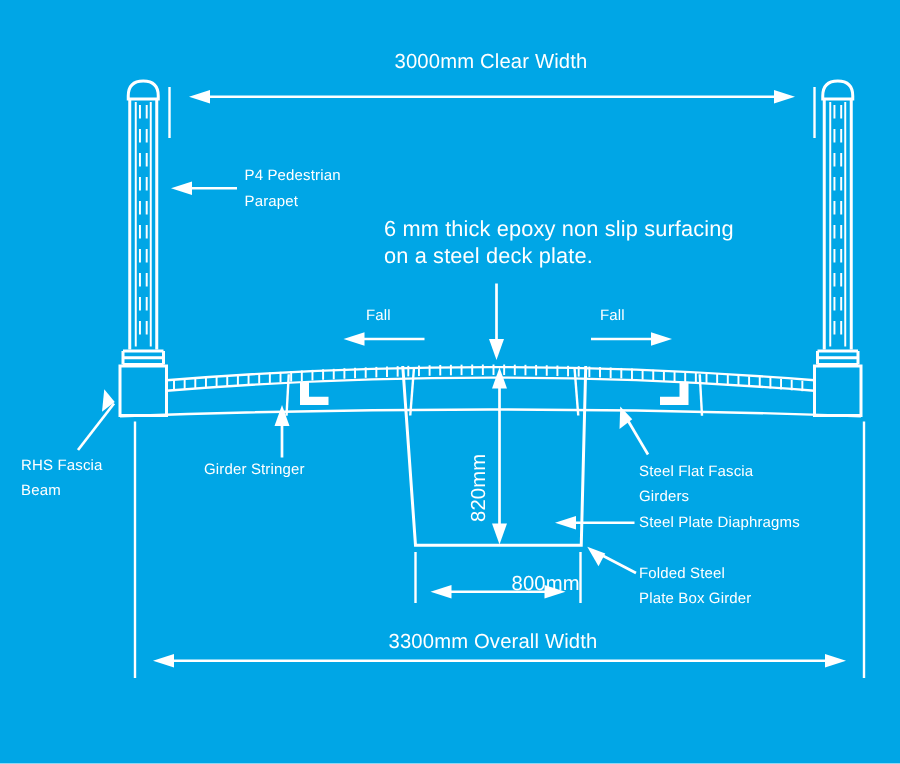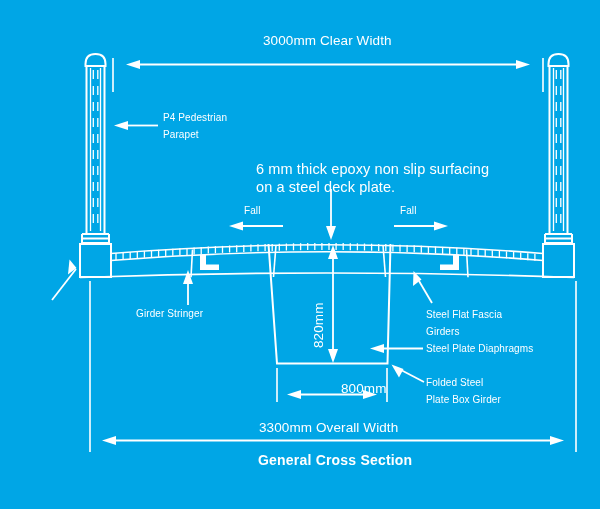--- a/index.html
+++ b/index.html
@@ -287,39 +287,40 @@
       <path class="solid-white" d="M 564 440.5 L 550 436.0 L 550 445.0 Z"></path>
     </g>
 
   </svg>
 
   <div class="lbl dim" style="left:263px; top:33px;">3000mm Clear Width</div>
 
   <div class="lbl" style="left:163px; top:110px;">P4 Pedestrian
 Parapet</div>
 
-  <div class="lbl note" style="left:256px; top:160px;">6 mm thick epoxy non slip surfacing
+  <div class="lbl note" style="left:256px; top:144px;">6 mm thick epoxy non slip surfacing
 on a steel deck plate.</div>
 
   <div class="lbl" style="left:244px; top:203px;">Fall</div>
 
   <div class="lbl" style="left:400px; top:203px;">Fall</div>
 
   <div class="lbl dim vertical" style="left:311px; top:348px;">820mm</div>
 
   <div class="lbl dim" style="left:309px; top:381px;margin-left:32px;">800mm</div>
 
+  <div class="lbl" style="left:14px; top:303px;">RHS Fascia
+Beam</div>
 
   <div class="lbl" style="left:136px; top:306px;">Girder Stringer</div>
 
   <div class="lbl" style="left:426px; top:307px;">Steel Flat Fascia
 Girders</div>
 
   <div class="lbl" style="left:426px; top:375px;">Folded Steel
 Plate Box Girder</div>
 
   <div class="lbl" style="left:426px; top:341px;">Steel Plate Diaphragms</div>
 
   <div class="lbl dim" style="left:259px; top:420px;">3300mm Overall Width</div>
 
-  <div class="lbl title" style="left:258px; top:452px;">General Cross Section</div>
 
 </div>
 
 </body></html>

